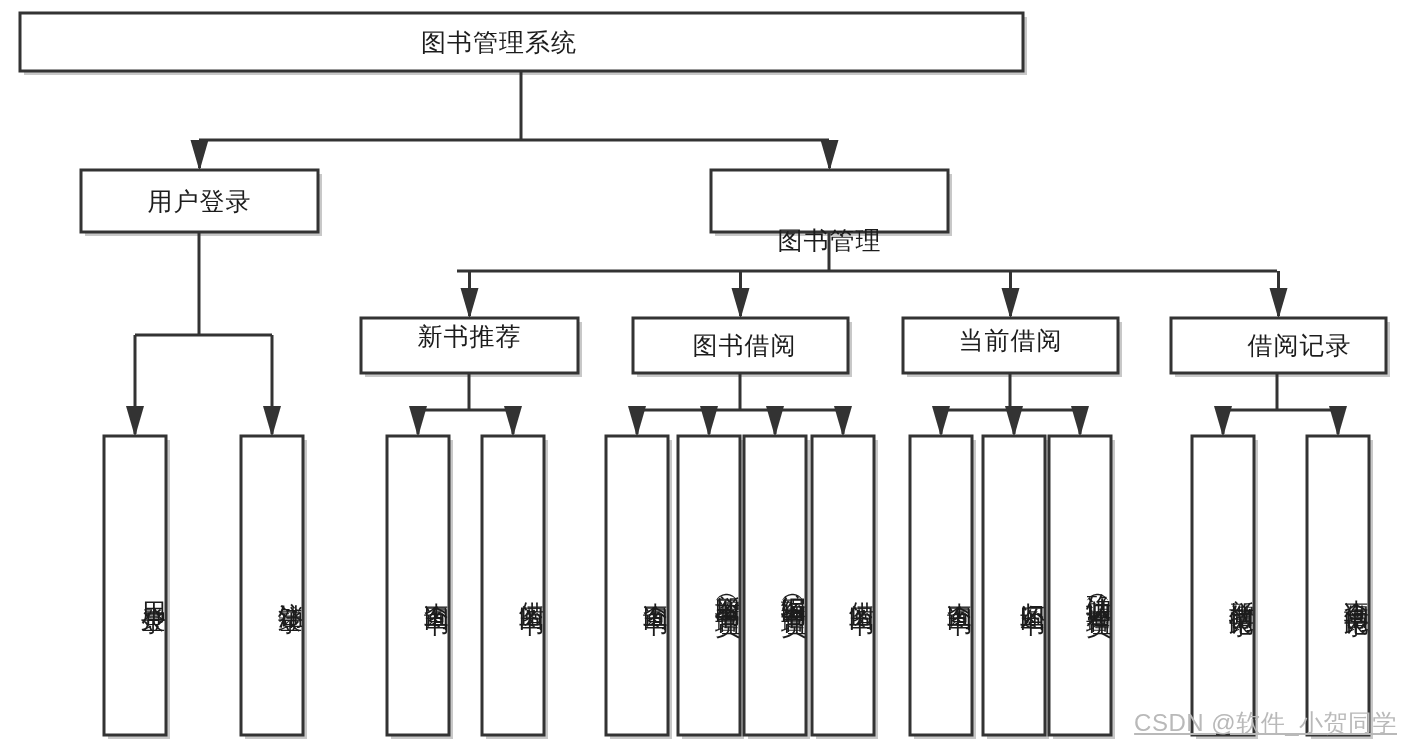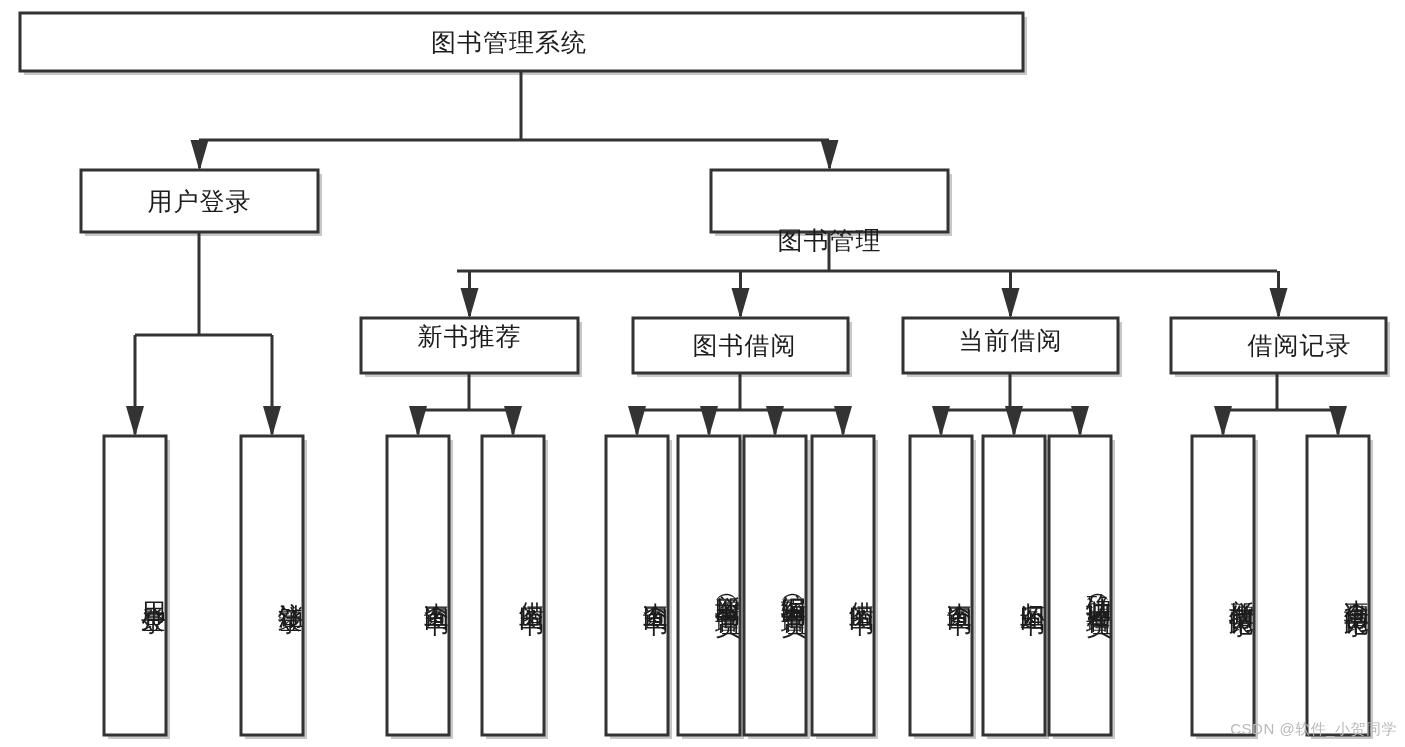--- a/index.html
+++ b/index.html
@@ -64,25 +64,26 @@
     letter-spacing: 3px;
     line-height: 1;
     align-items: flex-start;
     justify-content: center;
     padding-top: 4px;
     box-sizing: border-box;
   }
   .watermark {
     position: absolute;
     color: #b9b9b9;
-    font-size: 15px;
+    font-size: 24px;
     font-family: "Liberation Sans", "DejaVu Sans", sans-serif;
     letter-spacing: 0.5px;
     white-space: nowrap;
     pointer-events: none;
+    text-decoration: underline;
   }
 </style>
 </head>
 <body>
 
 <div id="canvas">
   <svg class="diagram" viewBox="0 0 1405 747">
     <g id="shadows">
         <rect x="24" y="17" width="1003" height="58" class="node-shadow"></rect>
         <rect x="85" y="174" width="237" height="62" class="node-shadow"></rect>
@@ -176,21 +177,21 @@
         <rect x="744" y="436" width="62" height="299" class="node-box"></rect>
         <rect x="812" y="436" width="62" height="299" class="node-box"></rect>
         <rect x="910" y="436" width="62" height="299" class="node-box"></rect>
         <rect x="983" y="436" width="62" height="299" class="node-box"></rect>
         <rect x="1049" y="436" width="62" height="299" class="node-box"></rect>
         <rect x="1192" y="436" width="62" height="299" class="node-box"></rect>
         <rect x="1307" y="436" width="62" height="299" class="node-box"></rect>
       </g>
   </svg>
   <div id="labels">
-      <div class="node-label" style="left: 30px; top: 13px; width: 958px; height: 58px;">图书管理系统</div>
+      <div class="node-label" style="left: 20px; top: 13px; width: 958px; height: 58px;">图书管理系统</div>
       <div class="node-label" style="left: 81px; top: 170px; width: 237px; height: 62px;">用户登录</div>
       <div class="node-label" style="left: 711px; top: 170px; width: 237px; height: 62px; margin-top: 39px;">图书管理</div>
       <div class="node-label" style="left: 361px; top: 318px; width: 217px; height: 37px;">新书推荐</div>
       <div class="node-label" style="left: 633px; top: 318px; width: 223px; height: 55px;">图书借阅</div>
       <div class="node-label" style="left: 903px; top: 318px; width: 215px; height: 44px;">当前借阅</div>
       <div class="node-label" style="left: 1171px; top: 318px; width: 257px; height: 55px;">借阅记录</div>
       <div class="node-label vertical" style="left: 104px; top: 436px; width: 62px; height: 299px;">用户登录</div>
       <div class="node-label vertical" style="left: 241px; top: 436px; width: 62px; height: 299px;">注销登录</div>
       <div class="node-label vertical" style="left: 387px; top: 436px; width: 62px; height: 299px;">查询图书</div>
       <div class="node-label vertical" style="left: 482px; top: 436px; width: 62px; height: 299px;">借阅图书</div>

